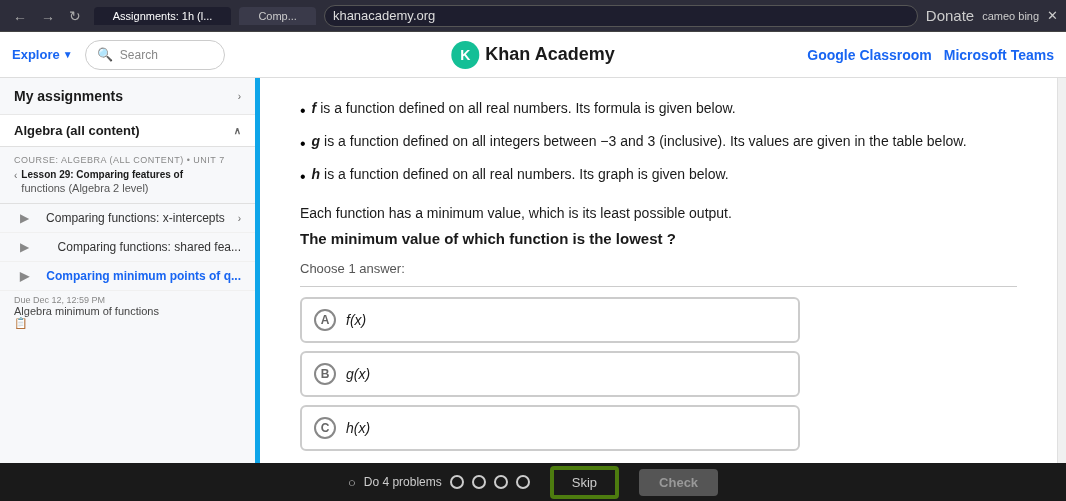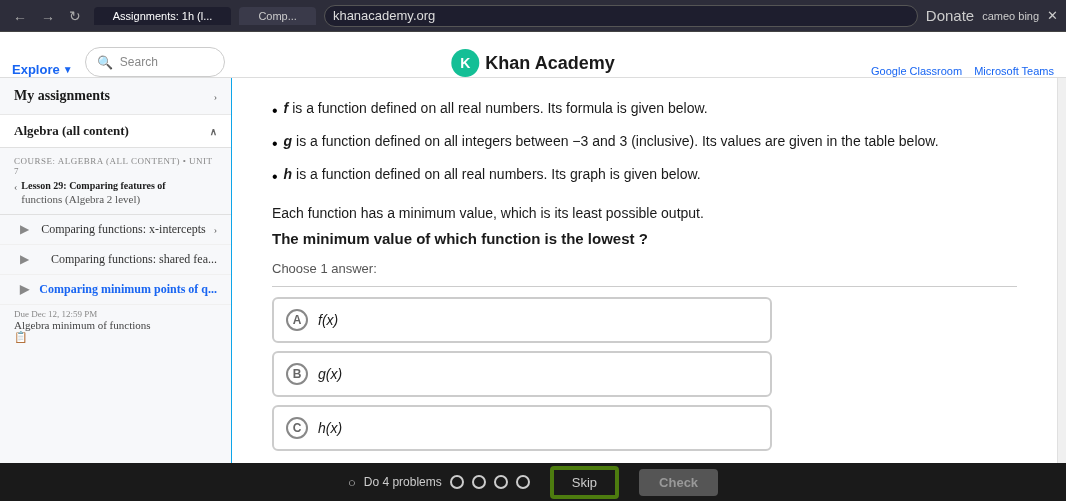--- a/index.html
+++ b/index.html
@@ -85,21 +85,21 @@
       height: calc(501px - 32px);
       background: #fff;
     }
 
     
     .app-header {
       background: #fff;
       border-bottom: 1px solid #ddd;
       height: 46px;
       display: flex;
-      align-items: flex-end;
+      align-items: center;
       padding: 0 12px;
       gap: 12px;
     }
     .explore-btn {
       color: #1865f2;
       font-size: 13px;
       font-weight: 600;
       cursor: pointer;
       display: flex;
       align-items: center;
@@ -147,38 +147,38 @@
     }
     .header-links {
       display: flex;
       gap: 12px;
       margin-left: auto;
       font-size: 12px;
     }
     .header-link {
       color: #1865f2;
       text-decoration: none;
-      font-size: 11px;
+      font-size: 14px;
+      font-weight: bold;
     }
 
     
     .main-content {
       display: flex;
       flex: 1;
       overflow: hidden;
     }
 
     
     .sidebar {
-      width: 232px;
+      width: 260px;
       background: #f7f8fa;
-      border-right: 1px solid #0ea5e9;
+      border-right: 5px solid #0ea5e9;
       overflow-y: auto;
       flex-shrink: 0;
-      font-family: Liberation Serif, serif;
     }
     .sidebar-item {
       padding: 10px 14px;
       cursor: pointer;
       font-size: 13px;
       display: flex;
       align-items: center;
       justify-content: space-between;
       border-bottom: 1px solid #e8e8e8;
     }

